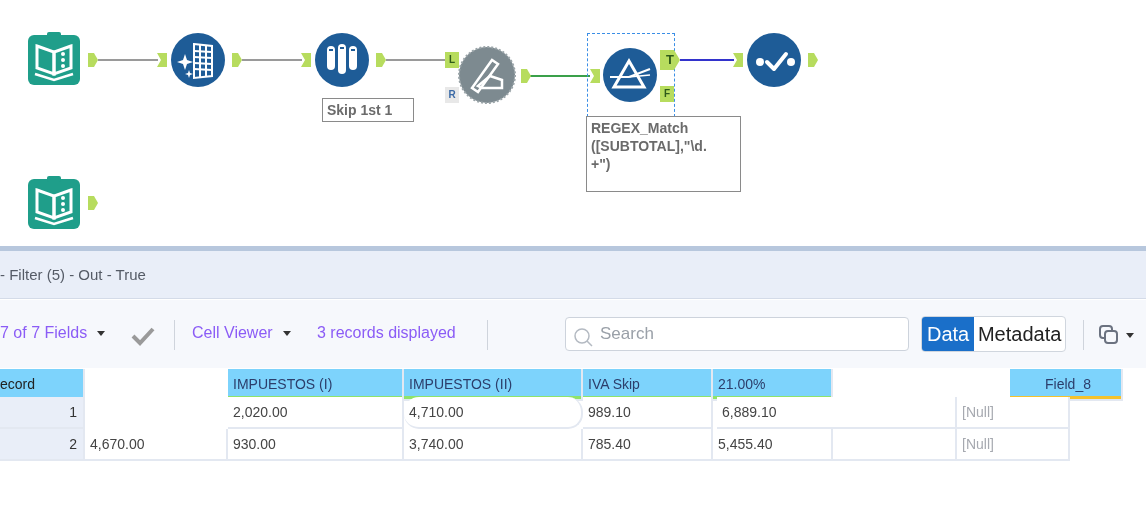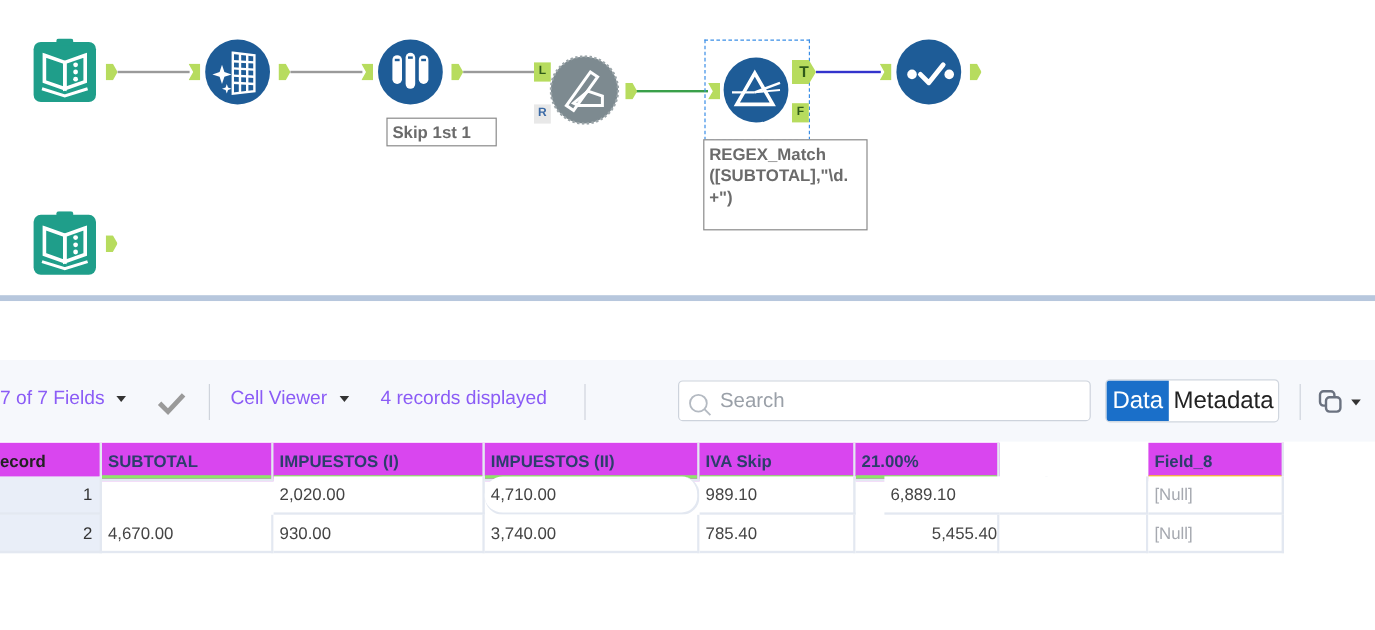--- a/index.html
+++ b/index.html
@@ -21,21 +21,21 @@
   .sep { position: absolute; top: 20px; width: 1px; height: 30px; background: #cfd4dc; }
   .search { position: absolute; left: 565px; top: 17px; width: 344px; height: 34px; border: 1px solid #cdd3dc; border-radius: 4px; background: #fff; }
   .search-ph { position: absolute; left: 34px; top: 6px; font-size: 17px; color: #9aa0a8; }
   .seg { position: absolute; left: 921px; top: 16px; width: 145px; height: 36px; border: 1px solid #d0d6de; border-radius: 4px; background: #fff; display: flex; overflow: hidden; }
   .seg-btn { height: 100%; display: flex; align-items: center; justify-content: center; font-size: 20px; }
   .seg-data { width: 53px; background: #1a6fc9; color: #fff; }
   .seg-meta { width: 92px; color: #222; }
   .grid { position: absolute; left: 0; top: 118px; }
   .row { position: absolute; left: 0; height: 32px; }
   .cell { position: absolute; top: 0; height: 32px; font-size: 14px; line-height: 30px; padding-left: 5px; color: #444; border-right: 2px solid #e3e8f1; border-bottom: 2px solid #e3e8f1; background: #fff; white-space: nowrap; overflow: hidden; }
-  .hcell { background: #d946ef; font-weight: bold; color: #2c3e6b; font-size: 14px; }
+  .hcell { background: #7dd3fc; font-weight: normal; color: #2c3e6b; font-size: 14px; }
   .hline { position: absolute; left: 0; right: 0; bottom: 0; height: 3px; }
   .reccell { background: #e9eef8; text-align: right; padding-right: 6px; color: #333; }
   .null { color: #a6a9b0; }
 </style>
 </head>
 <body>
 
 <div class="canvas">
 
   <div class="conn" style="left:98px;top:59px;width:60px;background:#9a9a9a;"></div>
@@ -113,21 +113,21 @@
     <svg width="56" height="56" viewBox="0 0 56 56">
       <circle cx="28" cy="28" r="27" fill="#1e5c97"></circle>
       <path d="M27 14 L42 40 L12 40 Z" fill="none" stroke="#fff" stroke-width="3"></path>
       <line x1="8" y1="30" x2="27" y2="30" stroke="#fff" stroke-width="2"></line>
       <line x1="27" y1="30" x2="48" y2="22" stroke="#fff" stroke-width="2"></line>
       <line x1="27" y1="30" x2="48" y2="28" stroke="#fff" stroke-width="1.5"></line>
     </svg>
   </div>
   <div class="anchor-label" style="left:660px;top:50px;width:20px;height:20px;line-height:20px;font-size:13px;clip-path:polygon(0 0,70% 0,100% 50%,70% 100%,0 100%);">T</div>
   <div class="anchor-label" style="left:660px;top:86px;width:14px;height:16px;">F</div>
-  <div class="anno" style="left:586px;top:116px;width:137px;height:76px;font-size:14px;line-height:18px;">
+  <div class="anno" style="left:586px;top:116px;width:155px;height:76px;font-size:14px;line-height:18px;">
     <div>REGEX_Match</div>
     <div>([SUBTOTAL],"\d.</div>
     <div>+")</div>
   </div>
 
   <div class="anchor in" style="left:733px;top:53px;"></div>
   <div class="tool" style="left:746px;top:32px;width:56px;height:56px;">
     <svg width="56" height="56" viewBox="0 0 56 56">
       <circle cx="28" cy="28" r="27" fill="#1e5c97"></circle>
       <circle cx="14" cy="30" r="4" fill="#fff"></circle>
@@ -148,33 +148,34 @@
         <circle cx="36" cy="34" r="2" fill="#fff"></circle>
       <path d="M8 42 L27 48 L46 42" fill="none" stroke="#fff" stroke-width="2.5"></path>
     </svg>
   </div>
   <div class="anchor out" style="left:88px;top:196px;"></div>
 </div>
 
 <div class="splitter"></div>
 
 <div class="results">
+  <div class="res-title">- Filter (5) - Out - True</div>
 
   <div class="toolbar">
     <div class="tb-text" style="left:0;">
       <span>7 of 7 Fields</span><span class="caret"></span>
     </div>
     <svg style="position:absolute;left:130px;top:26px;" width="26" height="20" viewBox="0 0 26 20">
       <path d="M3 10 L10 17 L23 3" fill="none" stroke="#9a9a9a" stroke-width="4"></path>
     </svg>
     <div class="sep" style="left:174px;"></div>
     <div class="tb-text" style="left:192px;">
       <span>Cell Viewer</span><span class="caret"></span>
     </div>
-    <div class="tb-text" style="left:317px;">4 records displayed</div>
+    <div class="tb-text" style="left:317px;">3 records displayed</div>
     <div class="sep" style="left:487px;"></div>
 
     <div class="search">
       <svg style="position:absolute;left:6px;top:8px;" width="22" height="22" viewBox="0 0 22 22">
         <circle cx="10" cy="10" r="7" fill="none" stroke="#b4bac2" stroke-width="1.5"></circle>
         <line x1="15" y1="15" x2="20" y2="20" stroke="#b4bac2" stroke-width="1.5"></line>
       </svg>
       <span class="search-ph">Search</span>
     </div>
 
@@ -189,42 +190,41 @@
         <rect x="7" y="7" width="12" height="12" rx="3" fill="#f6f8fc" stroke="#6b7280" stroke-width="2"></rect>
       </svg>
       <span class="caret" style="margin-left:2px;vertical-align:top;margin-top:9px;"></span>
     </div>
   </div>
 
   <div class="grid">
 
     <div class="row" style="top:0;width:1070px;">
       <div class="cell hcell" style="left:0;width:85px;padding-left:0;color:#222;">ecord</div>
-      <div class="cell hcell" style="left:85px;width:143px;"><span>SUBTOTAL</span><div class="hline" style="background:#8fe36a;"></div></div>
       <div class="cell hcell" style="left:404px;width:179px;"><span>IMPUESTOS (II)</span><div class="hline" style="background:#8fe36a;"></div></div>
       <div class="cell hcell" style="left:228px;width:176px;"><span>IMPUESTOS (I)</span><div class="hline" style="background:#8fe36a;"></div></div>
       <div class="cell hcell" style="left:583px;width:130px;"><span>IVA Skip</span><div class="hline" style="background:#8fe36a;"></div></div>
       <div class="cell hcell" style="left:713px;width:120px;"><span>21.00%</span><div class="hline" style="background:#8fe36a;"></div></div>
-      <div class="cell hcell" style="left:957px;width:113px;"><span>Field_8</span><div class="hline" style="background:#f5c22b;"></div></div>
+      <div class="cell hcell" style="left:1010px;width:113px;text-align:center;"><span>Field_8</span><div class="hline" style="background:#f5c22b;"></div></div>
     </div>
 
     <div class="row" style="top:28px;width:1070px;">
       <div class="cell reccell" style="left:0;width:85px;">1</div>
       <div class="cell" style="left:228px;width:176px;">2,020.00</div>
       <div class="cell" style="left:404px;width:179px;border-radius:15px;">4,710.00</div>
       <div class="cell" style="left:583px;width:130px;">989.10</div>
-      <div class="cell" style="left:737px;width:136px;">6,889.10</div>
+      <div class="cell" style="left:717px;width:136px;">6,889.10</div>
       <div class="cell" style="left:833px;width:124px;"></div>
       <div class="cell null" style="left:957px;width:113px;">[Null]</div>
     </div>
 
     <div class="row" style="top:60px;width:1070px;">
       <div class="cell reccell" style="left:0;width:85px;">2</div>
       <div class="cell" style="left:85px;width:143px;">4,670.00</div>
       <div class="cell" style="left:228px;width:176px;">930.00</div>
       <div class="cell" style="left:404px;width:179px;">3,740.00</div>
       <div class="cell" style="left:583px;width:130px;">785.40</div>
-      <div class="cell" style="left:713px;width:120px;text-align:right;">5,455.40</div>
+      <div class="cell" style="left:713px;width:120px;">5,455.40</div>
       <div class="cell" style="left:833px;width:124px;"></div>
       <div class="cell null" style="left:957px;width:113px;">[Null]</div>
     </div>
   </div>
 </div>
 
 </body></html>

